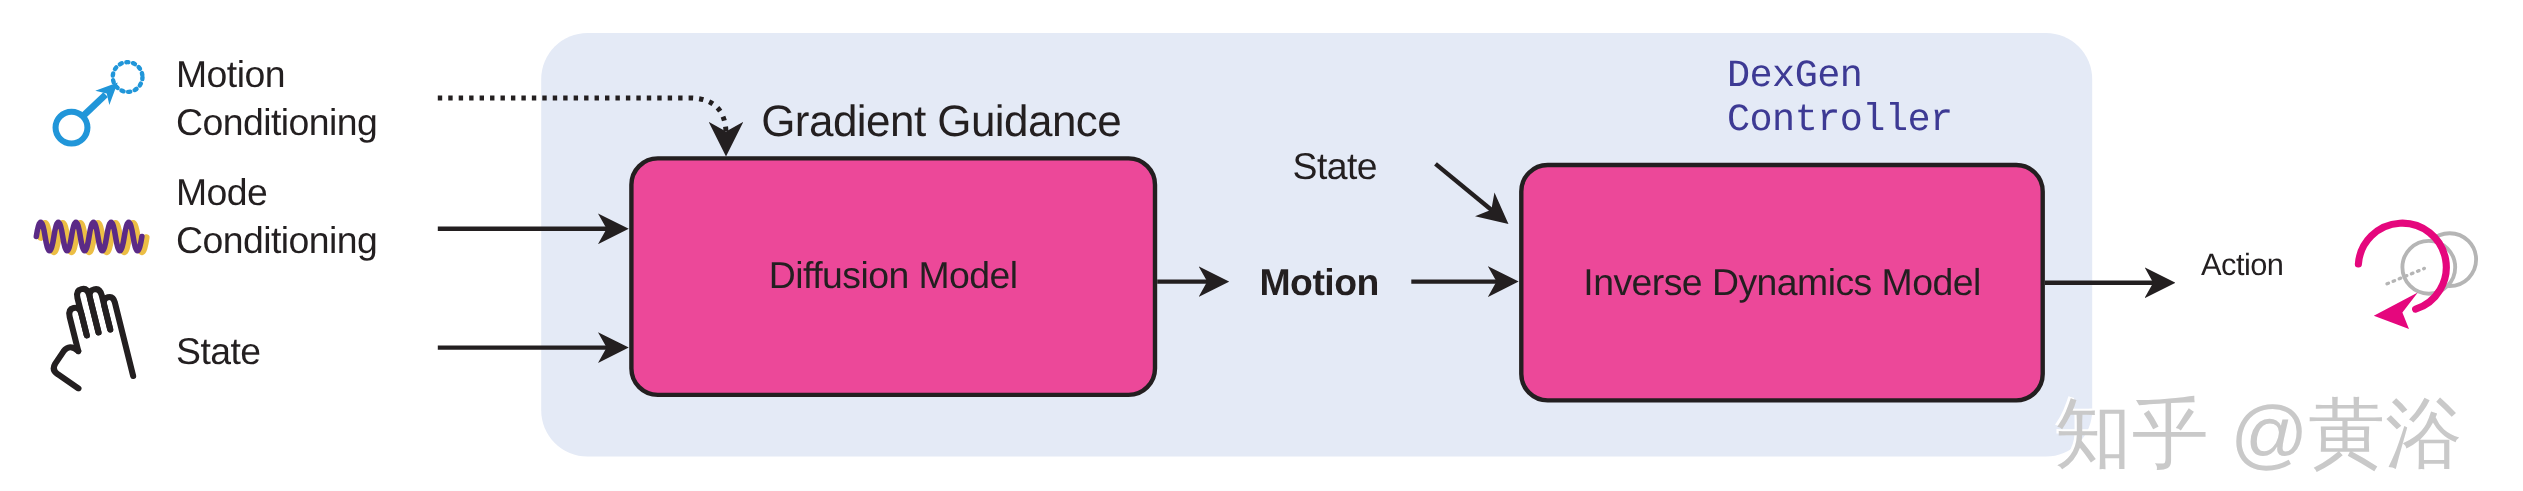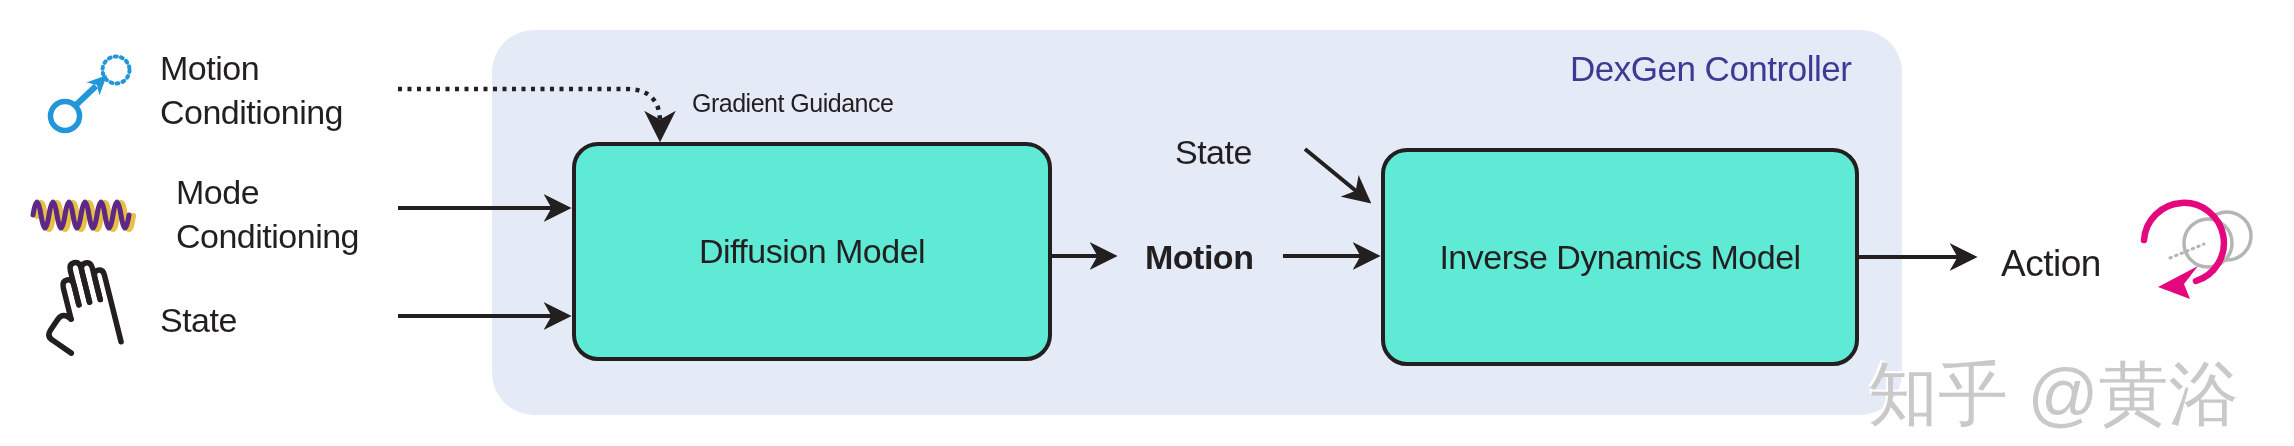--- a/index.html
+++ b/index.html
@@ -20,35 +20,36 @@
     white-space:pre-line;
   }
   #controller-panel{
     left:492px;top:30px;width:1410px;height:385px;
     background:#e4eaf6;border-radius:42px;
   }
   #panel-title{
     left:1570px;top:49px;width:330px;
     font-size:35px;letter-spacing:-0.5px;
     color:#3d3a94;
+    font-family:Liberation Mono, monospace;
   }
   .node{
-    background:#5eead4;
+    background:#ec4899;
     border:4px solid #231f20;
     border-radius:26px;
     display:flex;align-items:center;justify-content:center;
     box-sizing:border-box;
   }
   .node .node-label{font-size:34px;letter-spacing:-0.5px;}
   #diffusion-node{left:572px;top:142px;width:480px;height:219px;}
   #inverse-node{left:1381px;top:148px;width:478px;height:218px;}
-  #gradient-guidance-label{left:692px;top:89px;font-size:25px;letter-spacing:-0.5px;}
+  #gradient-guidance-label{left:692px;top:89px;font-size:40px;letter-spacing:-0.5px;}
   #state-mid-label{left:1175px;top:133px;font-size:34px;letter-spacing:-0.5px;}
   #motion-mid-label{left:1145px;top:238px;font-size:34px;letter-spacing:-0.5px;font-weight:bold;}
-  #action-label{left:2001px;top:243px;font-size:37px;letter-spacing:-0.5px;text-align:center;}
+  #action-label{left:2001px;top:225px;font-size:28px;letter-spacing:-0.5px;text-align:center;}
   #watermark{
     left:1868px;top:308px;
     font-size:70px;
     color:#c9c9c9;
     text-shadow:-2px -2px 0 #ffffff;
     white-space:nowrap;
     margin-top:40px;
   }
   svg{display:block;}
 </style>
@@ -77,21 +78,21 @@
     <g transform="rotate(-14 45 55)" fill="none" stroke="#231f20" stroke-width="5.5" stroke-linecap="round" stroke-linejoin="round">
       <path d="M31,62 V30 Q31,23 36.5,23 Q42,23 42,30 V50"></path>
       <path d="M42,50 V15 Q42,8 47.5,8 Q53,8 53,15 V50"></path>
       <path d="M53,50 V18 Q53,11 58.5,11 Q64,11 64,18 V50"></path>
       <path d="M64,50 V27 Q64,21 69,21 Q74,21 74,27 V96"></path>
       <path d="M31,62 Q25,53 18,59 L8,68 Q3,73 8,78 L23,95"></path>
     </g>
   </svg>
 
   <div class="abs lbl" style="left:160px;top:46px;width:235px;">Motion Conditioning</div>
-  <div class="abs lbl" style="left:160px;top:170px;width:235px;margin-left:16px;">Mode Conditioning</div>
+  <div class="abs lbl" style="left:160px;top:153px;width:235px;">Mode Conditioning</div>
   <div class="abs lbl" style="left:160px;top:298px;width:235px;">State</div>
 
   <svg class="abs" style="left:0;top:0;" width="2294" height="446" viewBox="0 0 2294 446">
     <defs>
       <marker id="ah" viewBox="0 0 10 10" refX="8" refY="5" markerWidth="7" markerHeight="7" orient="auto">
         <path d="M0,0 L10,5 L0,10 L2.8,5 Z" fill="#231f20"></path>
       </marker>
     </defs>
     <path d="M398,89 H626 Q660,89 660,122 V136" fill="none" stroke="#231f20" stroke-width="4.5" stroke-dasharray="4 5.5" marker-end="url(#ah)"></path>
     <path d="M398,208 H566" fill="none" stroke="#231f20" stroke-width="4" marker-end="url(#ah)"></path>

